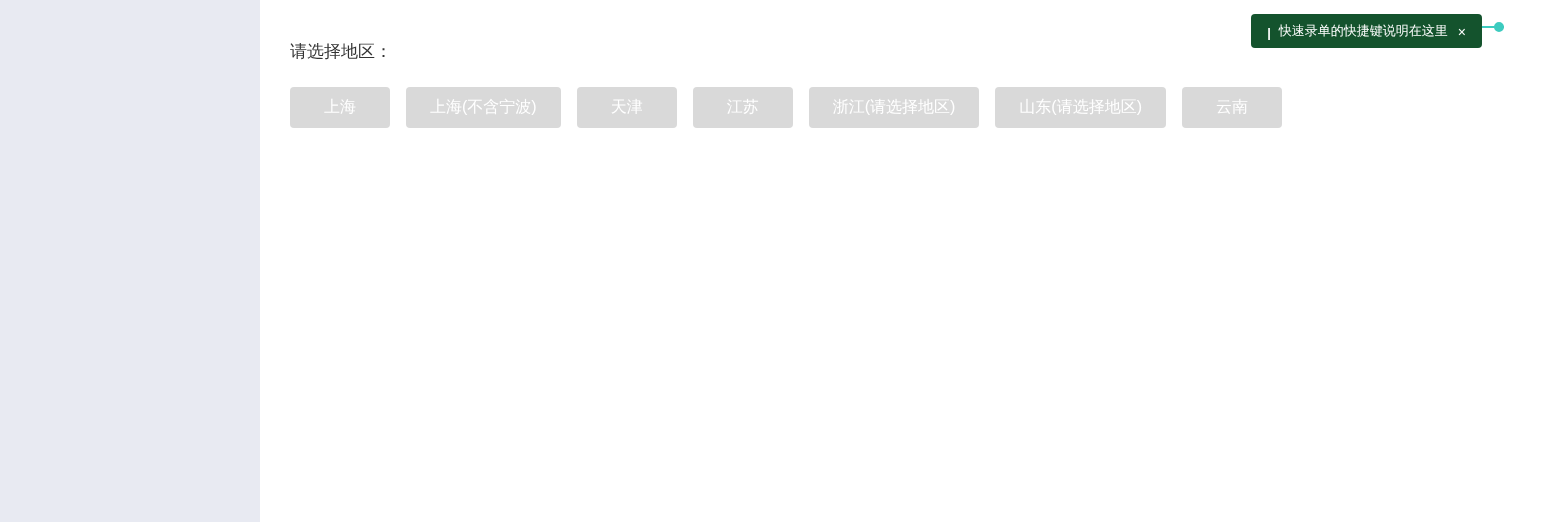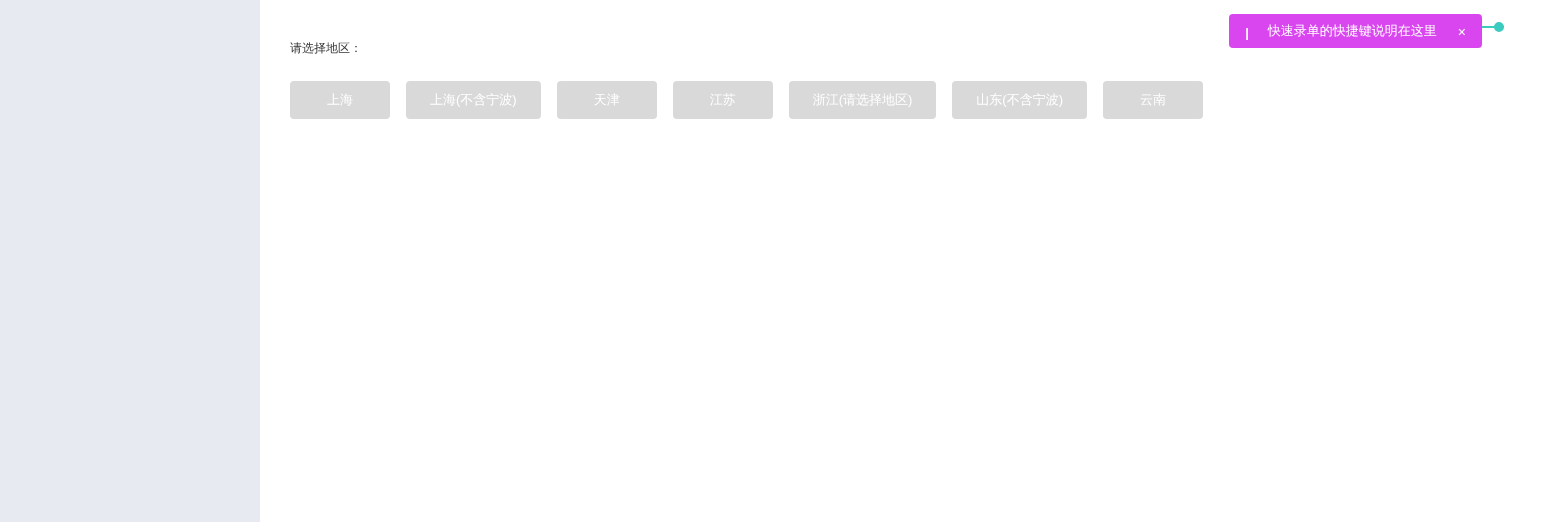--- a/index.html
+++ b/index.html
@@ -30,57 +30,57 @@
       position: absolute;
       left: 260px;
       top: 0;
       right: 0;
       bottom: 0;
       background: #ffffff;
       padding: 40px 30px;
     }
 
     .page-title {
-      font-size: 12px;
+      font-size: 17px;
       color: #333;
       font-weight: normal;
       margin-bottom: 24px;
     }
 
     .region-buttons {
       display: flex;
       flex-wrap: wrap;
       gap: 16px;
     }
 
     .region-btn {
       background: #d9d9d9;
       border: none;
       border-radius: 4px;
       color: #fff;
-      font-size: 13px;
+      font-size: 16px;
       padding: 10px 24px;
       cursor: pointer;
       min-width: 100px;
       text-align: center;
       font-family: 'Microsoft YaHei', Arial, sans-serif;
     }
 
     .tooltip-badge {
       position: absolute;
       top: 14px;
       right: 80px;
-      background: #d946ef;
+      background: #14532d;
       color: #fff;
       font-size: 13px;
       padding: 8px 16px;
       border-radius: 4px;
       display: flex;
       align-items: flex-end;
-      gap: 17px;
+      gap: 6px;
       white-space: nowrap;
     }
 
     .tooltip-badge::before {
       content: '|';
       color: #fff;
       font-weight: bold;
       margin-right: 2px;
     }
 
@@ -118,21 +118,21 @@
 
 <div class="main-content">
   <div class="page-title">请选择地区：</div>
   <div class="region-buttons">
 
   <button class="region-btn">上海</button>
       <button class="region-btn">上海(不含宁波)</button>
       <button class="region-btn">天津</button>
       <button class="region-btn">江苏</button>
       <button class="region-btn">浙江(请选择地区)</button>
-      <button class="region-btn">山东(不含宁波)</button>
+      <button class="region-btn">山东(请选择地区)</button>
       <button class="region-btn">云南</button>
     </div>
 </div>
 
 <div class="tooltip-badge">
   <span>快速录单的快捷键说明在这里</span>
   <span class="tooltip-close">×</span>
 </div>
 <div class="tooltip-line"></div>
 <div class="tooltip-dot"></div>

